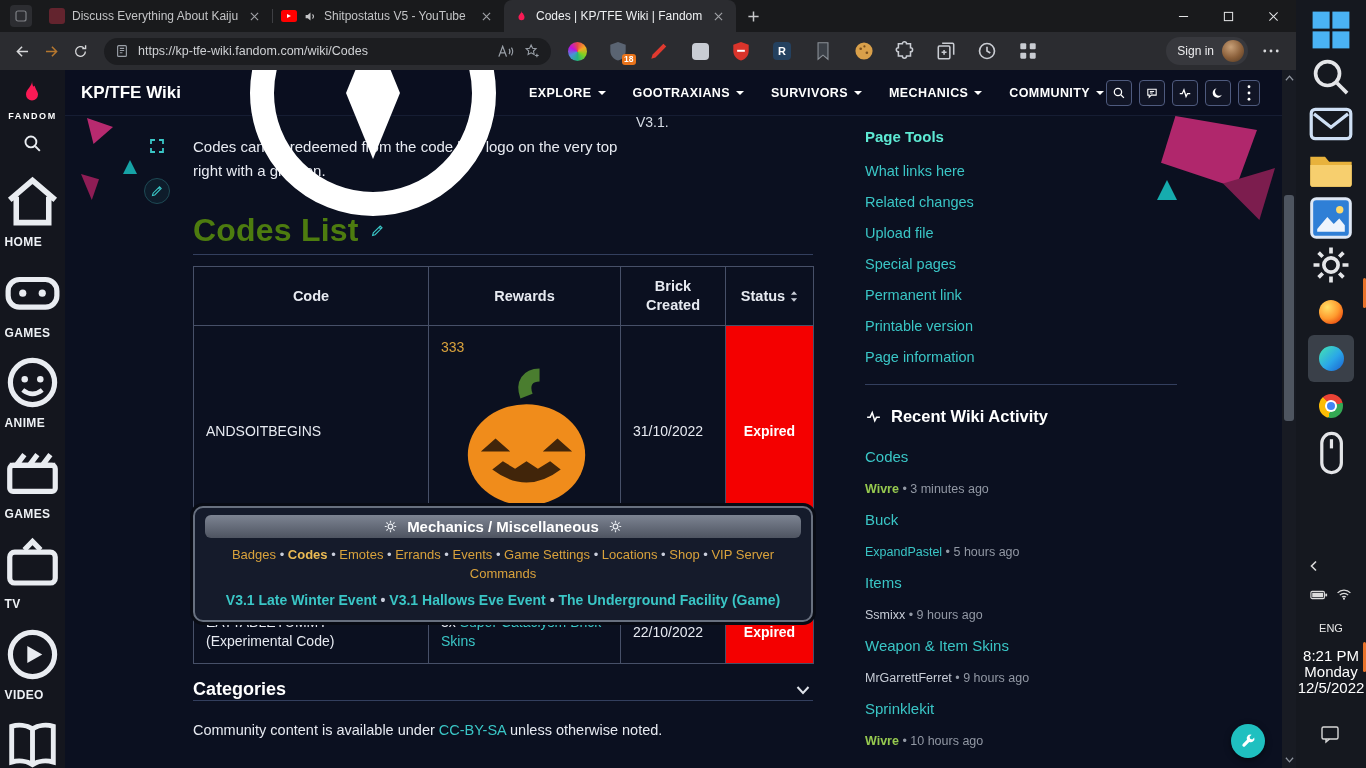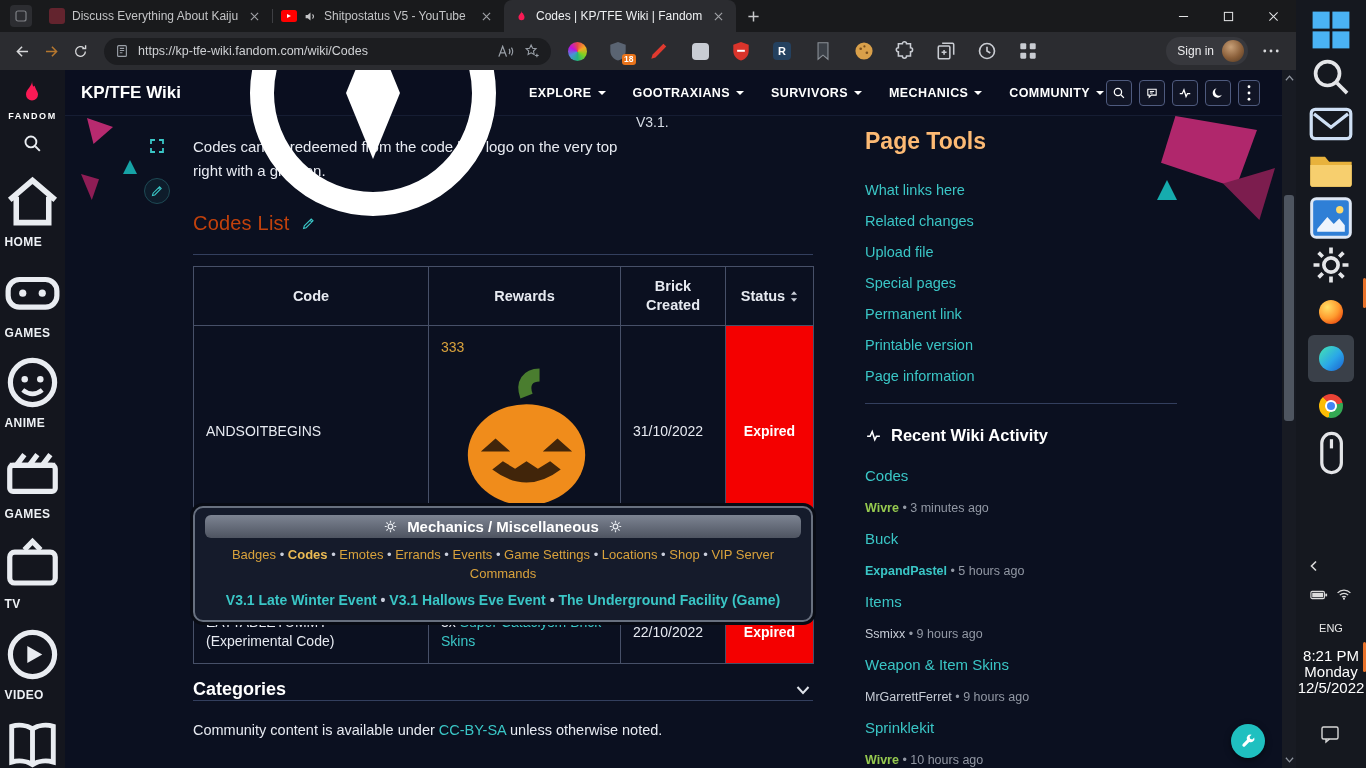--- a/index.html
+++ b/index.html
@@ -72,21 +72,21 @@
 .d3{left:16px;top:58px;width:18px;height:26px;background:#8f1d55;clip-path:polygon(0 0,100% 20%,60% 100%)}
 .d4{left:1096px;top:0;width:96px;height:78px;background:#c22a74;clip-path:polygon(15% 0,100% 18%,78% 92%,0 60%);opacity:.9}
 .d5{left:1158px;top:52px;width:52px;height:52px;background:#7c1d4e;clip-path:polygon(0 30%,100% 0,70% 100%)}
 .d6{left:1092px;top:64px;width:20px;height:20px;background:#19c8c8;clip-path:polygon(0 100%,50% 0,100% 100%);opacity:.85}
 
 
 .article{position:absolute;left:128px;top:0;width:620px;z-index:3;color:#e7eaf1}
 .frag{position:absolute;left:443px;top:-2px;font-size:14px;color:#d4dae4}
 .intro{position:absolute;left:0;top:19px;width:452px;font-size:15px;line-height:24px}
 .h2row{position:absolute;left:0;top:96px;display:flex;align-items:center;gap:11px}
-.h2{font-size:20px;font-weight:normal;color:#c2410c;letter-spacing:.2px}
+.h2{font-size:32px;font-weight:bold;color:#4d7c0f;letter-spacing:.2px}
 .edit-ic{color:var(--teal);display:flex}
 .rule{position:absolute;left:0;top:138px;width:620px;height:1px;background:#333f5e}
 table.codes{position:absolute;left:0;top:150px;width:620px;border-collapse:collapse;font-size:14px;color:#e7eaf1;table-layout:fixed}
 .codes th,.codes td{border:1px solid #475068}
 .codes th{font-weight:bold;text-align:center;padding:10px 6px;font-size:14.5px;line-height:19px}
 .codes td{padding:12px;line-height:19px;vertical-align:middle}
 .cell-created{text-align:left}
 .cell-status{background:var(--red);color:#fff;font-weight:bold;text-align:center;padding:0!important}
 .reward-amount{color:var(--gold)}
 a.reward-link{color:var(--teal)}
@@ -108,32 +108,32 @@
 .cats-label{font-size:18px;font-weight:bold;color:#fff}
 .cats-chev{color:#dfe3ea;display:flex}
 .footer{position:absolute;left:0;top:606px;width:620px;font-size:14.5px;color:#e7eaf1}
 .footer a{color:var(--teal)}
 
 .float-expand{position:absolute;left:79px;top:17px;width:26px;height:26px;color:var(--teal);display:flex;align-items:center;justify-content:center;z-index:4}
 .float-edit{position:absolute;left:79px;top:62px;width:26px;height:26px;border-radius:50%;background:#0e1c2b;border:1px solid #1e4a55;color:var(--teal);display:flex;align-items:center;justify-content:center;z-index:4}
 .fab{position:absolute;left:1166px;top:608px;width:34px;height:34px;border-radius:50%;background:#1fc0c0;display:flex;align-items:center;justify-content:center;z-index:5;box-shadow:0 2px 6px rgba(0,0,0,.5)}
 
 .rail2{position:absolute;left:800px;top:12px;width:312px;z-index:3}
-.pt-title{font-size:23px;font-weight:bold;color:#fdba74;margin-bottom:26px}
+.pt-title{font-size:15px;font-weight:bold;color:#5eead4;margin-bottom:17px}
 .tool-li{margin-bottom:13px;line-height:17px}
 a.tool-link{color:var(--teal);font-size:14.5px}
 .rail-div{height:1px;background:#333f5e;margin:18px 0 22px}
 .act-title{display:flex;align-items:center;gap:9px;font-size:16.5px;font-weight:bold;color:#fff;margin-bottom:22px}
 .act-title .ic{display:flex;color:#fff}
 .act-item{margin-bottom:15px}
 a.act-page{color:var(--teal);font-size:15px;line-height:18px}
 .act-meta{margin-top:16px;font-size:12.5px;color:#9298a4}
 .act-user{color:#c7ccd6}
 .act-user.u-lime{color:var(--lime);font-weight:bold}
-.act-user.u-teal{color:var(--teal);font-weight:bold}
+.act-user.u-teal{color:var(--teal);font-weight:normal}
 .act-time::before{content:' \2022  '}
 
 .scrollbar{position:absolute;right:0;top:0;bottom:0;width:14px;background:#181b23;z-index:8}
 .sb-btn{position:absolute;left:0;width:14px;height:16px;display:flex;align-items:center;justify-content:center;color:#9096a0}
 .sb-thumb{position:absolute;left:2px;width:10px;top:125px;height:226px;background:#4e5560;border-radius:3px}
 
 .taskbar{position:absolute;right:0;top:0;width:70px;height:768px;background:#15181f;z-index:10}
 .tb-apps{position:absolute;left:0;top:6px;width:70px;display:flex;flex-direction:column;align-items:center}
 .tb-slot{width:46px;height:47px;display:flex;align-items:center;justify-content:center;color:#e4e5e8;border-radius:6px}
 .tb-slot.active{background:#3a4049}

